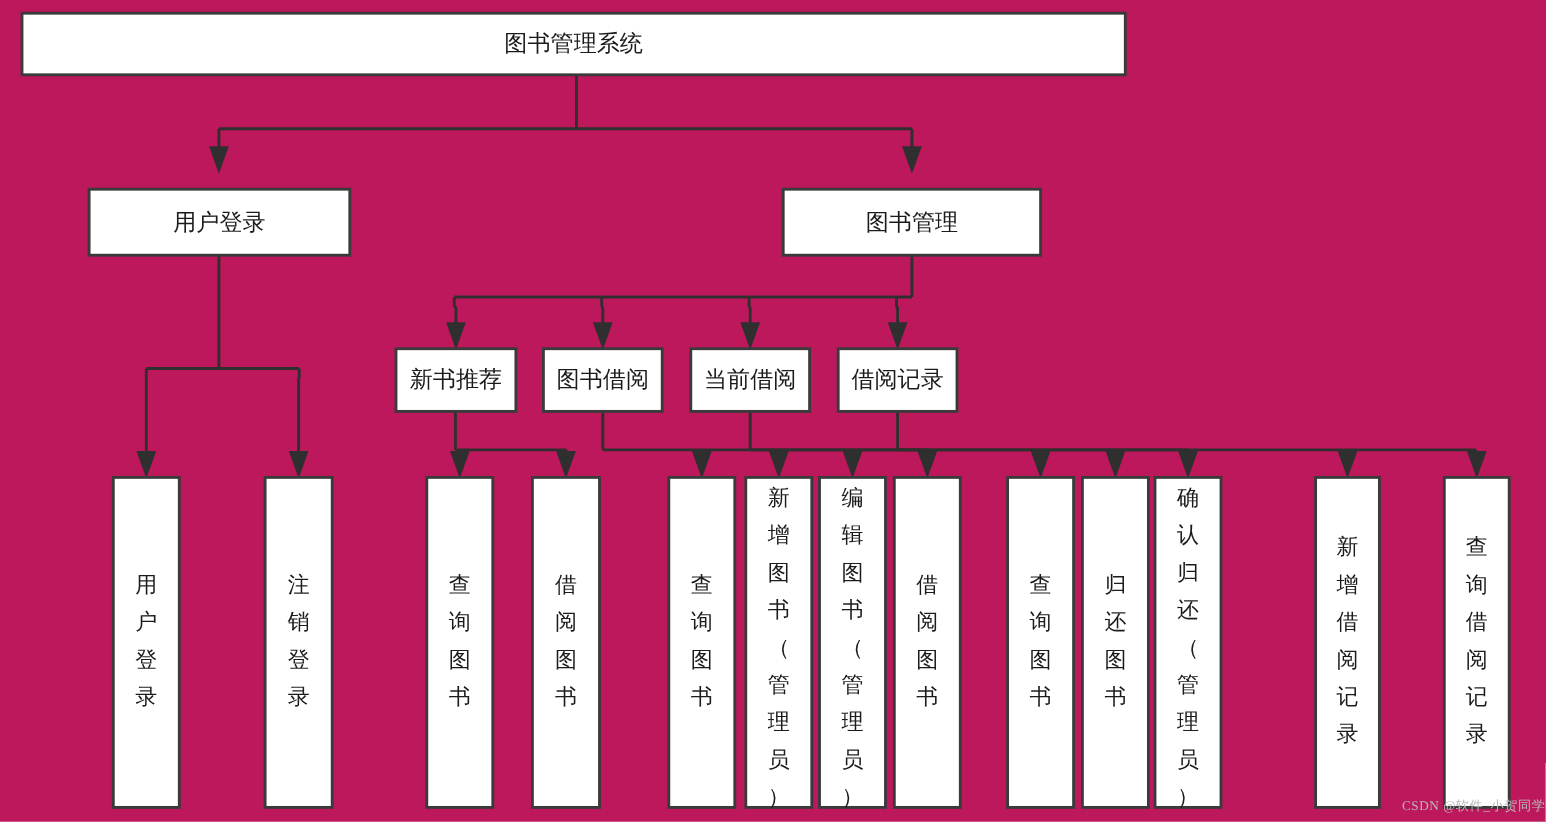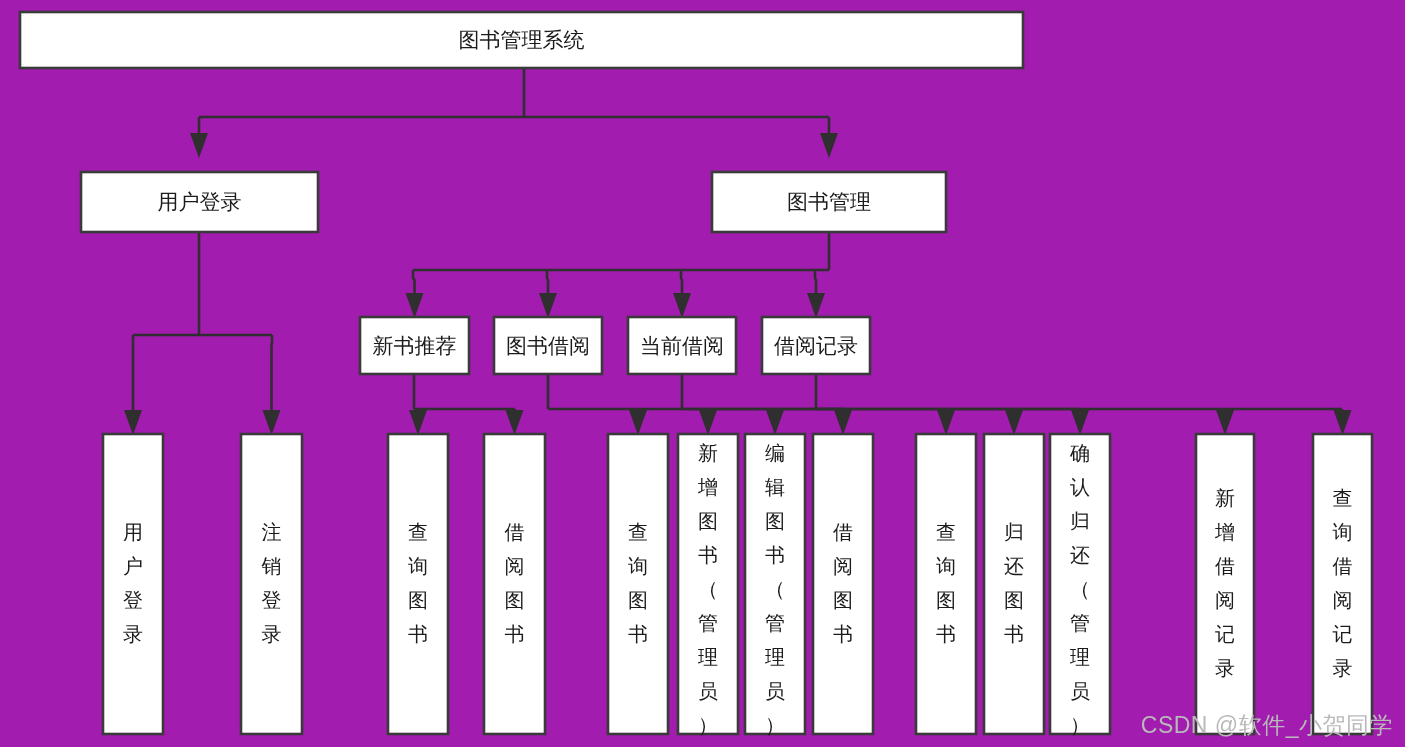--- a/index.html
+++ b/index.html
@@ -11,21 +11,21 @@
   body {
     width: 1405px;
     height: 747px;
     overflow: hidden;
     font-family: "DejaVu Sans", "Liberation Sans", sans-serif;
   }
   #diagram-root {
     position: relative;
     width: 1405px;
     height: 747px;
-    background: #a21caf;
+    background: #be185d;
   }
   svg.diagram-canvas {
     position: absolute;
     left: 0;
     top: 0;
     width: 1405px;
     height: 747px;
     display: block;
   }
   .node-box {
@@ -49,24 +49,24 @@
     font-family: "DejaVu Sans", "Liberation Sans", sans-serif;
     font-size: 21px;
     text-anchor: middle;
     dominant-baseline: middle;
   }
   .node-label.vertical-label {
     font-size: 20px;
   }
   .watermark-text {
     position: absolute;
-    right: 12px;
+    right: 0;
     bottom: 6px;
-    font-family: Liberation Sans, sans-serif;
-    font-size: 23px;
+    font-family: Liberation Serif, serif;
+    font-size: 12px;
     color: #b9b9b9;
     white-space: nowrap;
     letter-spacing: 0.5px;
     user-select: none;
   }
 </style>
 </head>
 <body>
 
 <div id="diagram-root">

